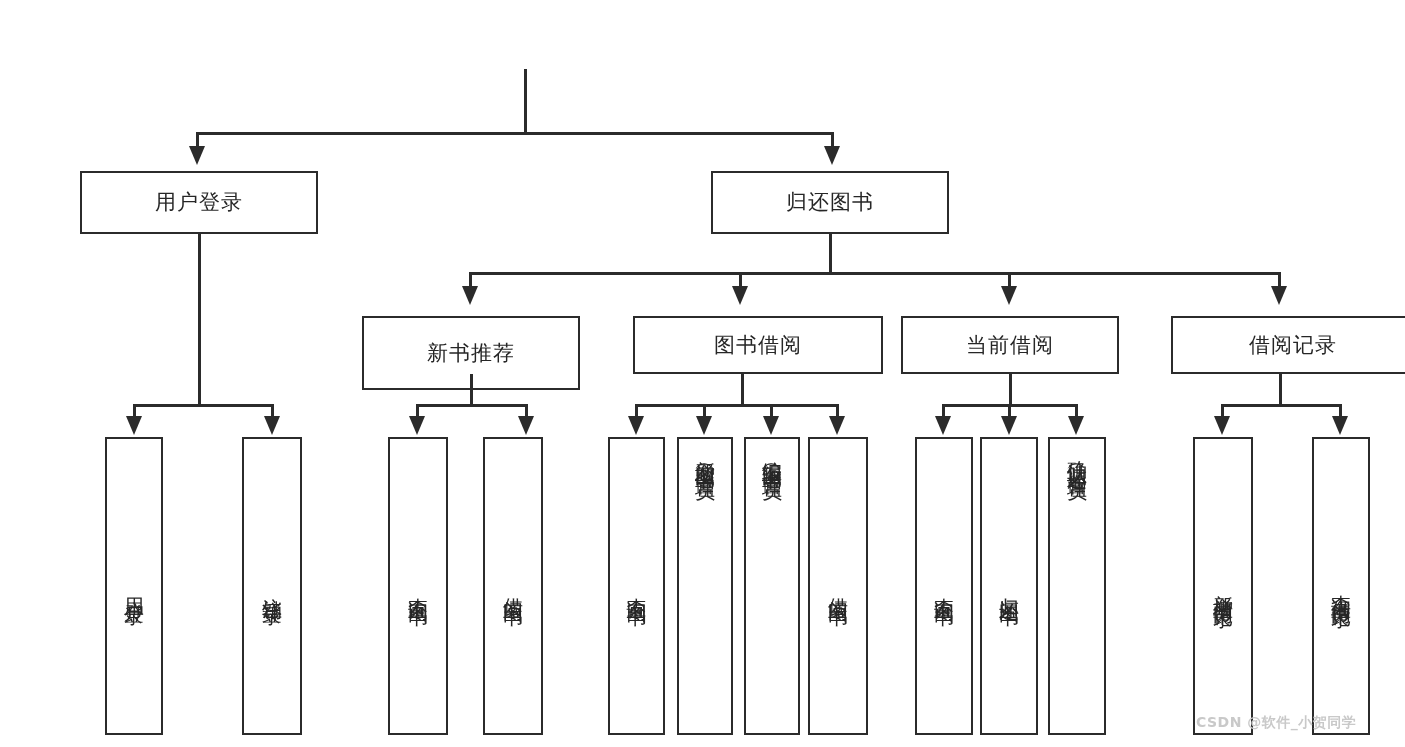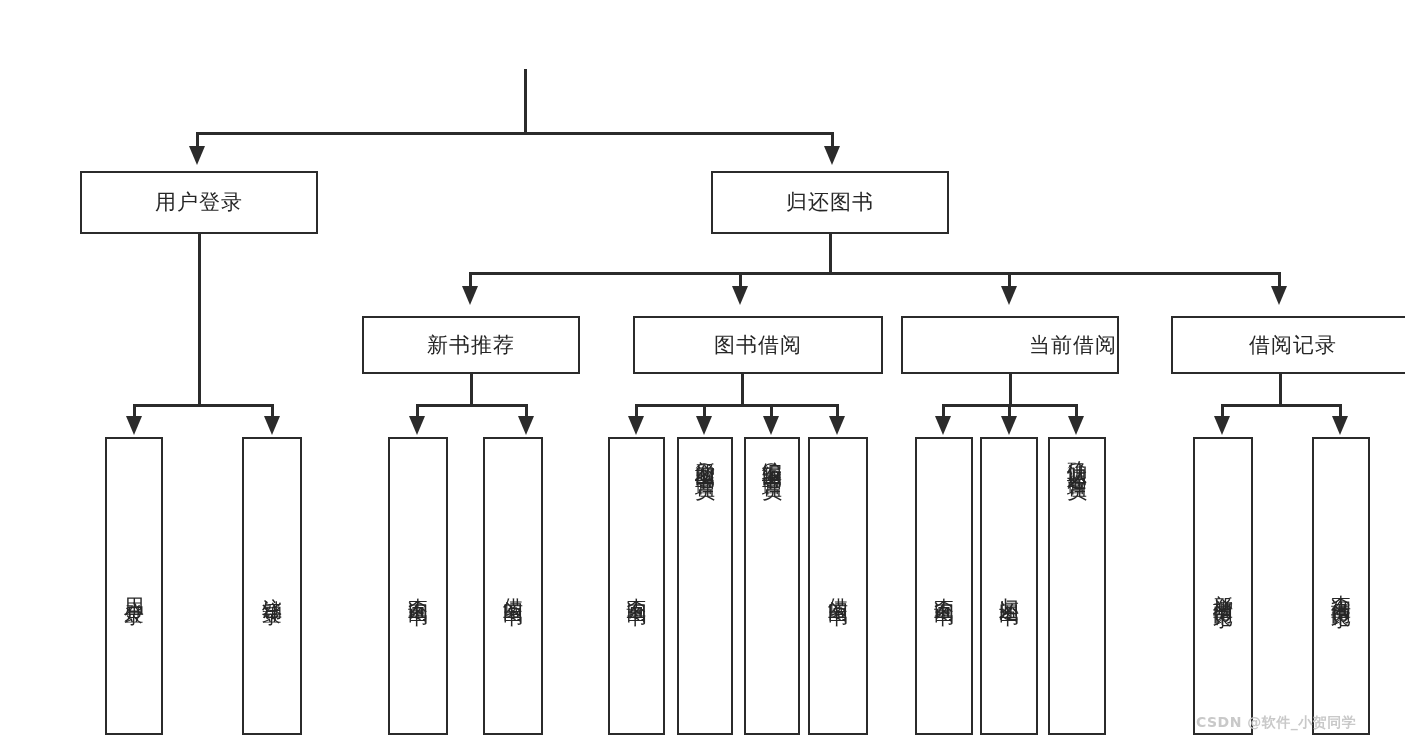--- a/index.html
+++ b/index.html
@@ -116,27 +116,27 @@
 
   <div class="edge v" style="left:739px; top:272px; width:2.5px; height:16px;"></div>
   <div class="arrow" style="left:732px; top:286px;"></div>
 
   <div class="edge v" style="left:1008px; top:272px; width:2.5px; height:16px;"></div>
   <div class="arrow" style="left:1001px; top:286px;"></div>
 
   <div class="edge v" style="left:1278px; top:272px; width:2.5px; height:16px;"></div>
   <div class="arrow" style="left:1271px; top:286px;"></div>
 
-  <div class="node" style="left:362px; top:316px; width:218px; height:58px;">
+  <div class="node" style="left:362px; top:316px; width:218px; height:74px;">
     <span class="label">新书推荐</span>
   </div>
   <div class="node" style="left:633px; top:316px; width:250px; height:58px;">
     <span class="label">图书借阅</span>
   </div>
-  <div class="node" style="left:901px; top:316px; width:218px; height:58px;justify-content:flex-end;">
+  <div class="node" style="left:901px; top:316px; width:218px; height:58px;">
     <span class="label">当前借阅</span>
   </div>
   <div class="node" style="left:1171px; top:316px; width:244px; height:58px;">
     <span class="label">借阅记录</span>
   </div>
 
   <div class="edge v" style="left:470px; top:374px; width:2.5px; height:32px;"></div>
   <div class="edge h" style="left:416px; top:404px; width:111px; height:2.5px;"></div>
   <div class="edge v" style="left:416px; top:404px; width:2.5px; height:14px;"></div>
   <div class="arrow" style="left:409px; top:416px;"></div>

